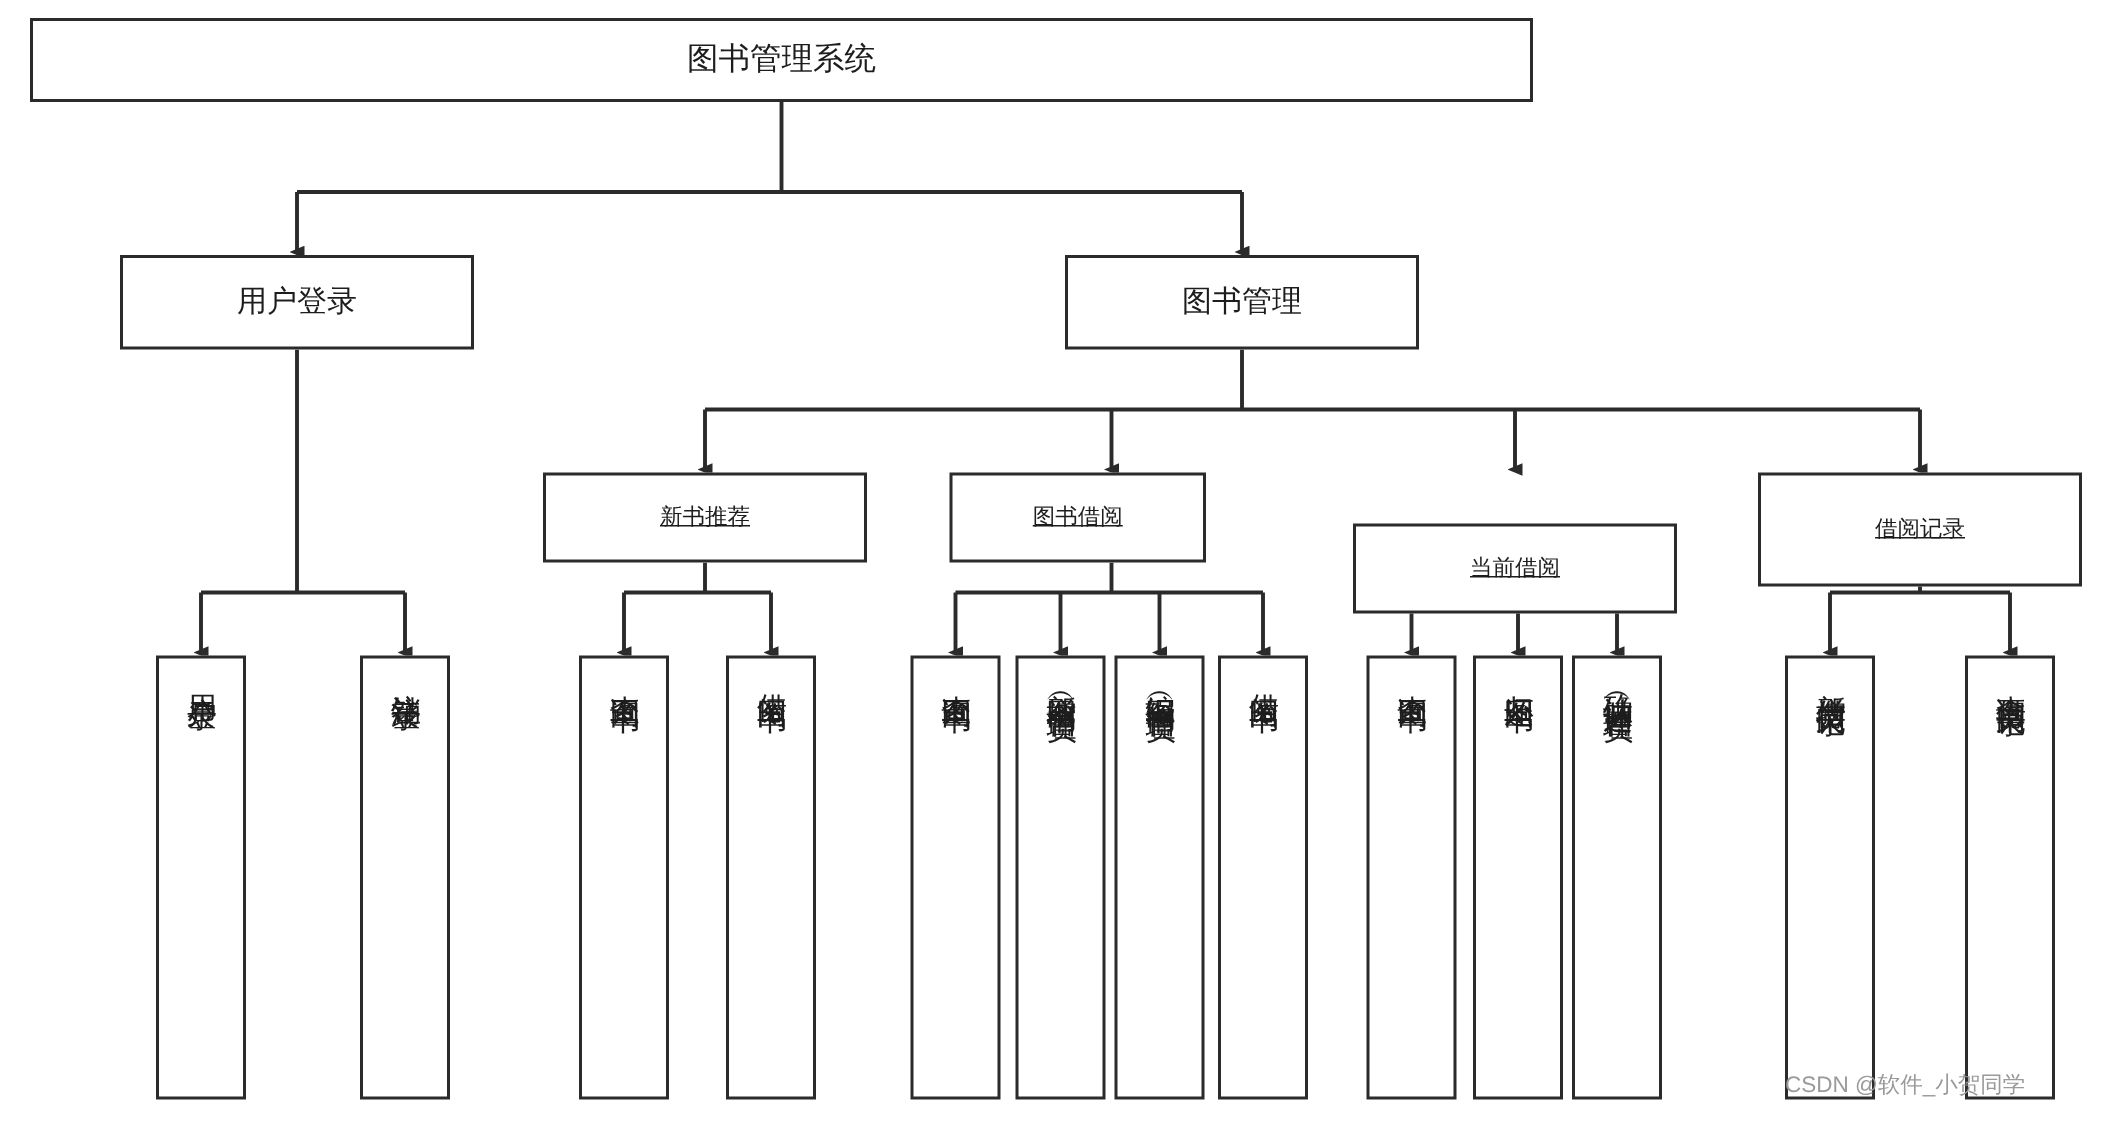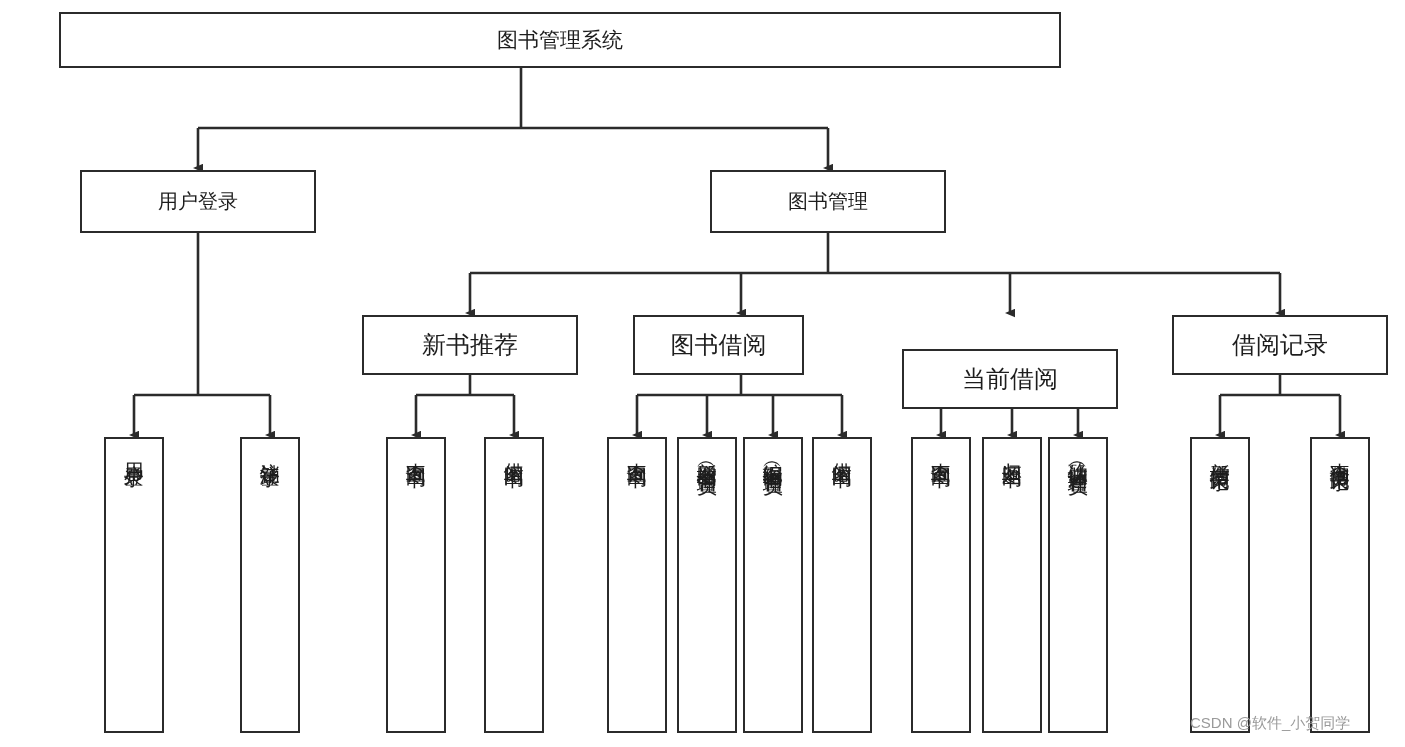--- a/index.html
+++ b/index.html
@@ -7,21 +7,21 @@
        font-family:"Liberation Sans","DejaVu Sans",sans-serif;}
   #stage{position:relative;width:1405px;height:747px;background:#fff;}
   svg#wires{position:absolute;left:0;top:0;width:1405px;height:747px;}
   .node{position:absolute;box-sizing:border-box;background:#ffffff;
         border:2px solid #2b2b2b;display:flex;align-items:center;
         justify-content:center;}
   .node .lbl{color:#1d1d1d;line-height:1.12;text-align:center;
              white-space:nowrap;}
   .lvl1 .lbl{font-size:21px;}
   .lvl2 .lbl{font-size:20px;}
-  .lvl3 .lbl{font-size:24px;}
+  .lvl3 .lbl{font-size:15px;text-decoration:underline;}
   .leaf{align-items:flex-start;justify-content:center;}
   .leaf .lbl{font-size:20px;writing-mode:vertical-rl;text-orientation:upright;
              letter-spacing:2px;margin-top:8px;white-space:pre;}
   #watermark{position:absolute;left:1190px;top:714px;font-size:15px;
              color:#9a9a9a;white-space:nowrap;}
 </style>
 </head>
 <body>
 
 <div id="stage">
@@ -63,39 +63,39 @@
         <path d="M1012,395 L1012,435" marker-end="url(#arrow)"></path>
         <path d="M1078,395 L1078,435" marker-end="url(#arrow)"></path>
         <path d="M1280,375 L1280,395"></path>
         <path d="M1220,395 L1340,395"></path>
         <path d="M1220,395 L1220,435" marker-end="url(#arrow)"></path>
         <path d="M1340,395 L1340,435" marker-end="url(#arrow)"></path>
       </g>
   </svg>
 
   <div id="nodes">
-      <div class="node lvl1" style="left: 20px; top: 12px; width: 1002px; height: 56px; margin-left: 39px;">
+      <div class="node lvl1" style="left: 20px; top: 12px; width: 1002px; height: 56px;">
         <span class="lbl">图书管理系统</span>
       </div>
       <div class="node lvl2" style="left: 80px; top: 170px; width: 236px; height: 63px;">
         <span class="lbl">用户登录</span>
       </div>
       <div class="node lvl2" style="left: 710px; top: 170px; width: 236px; height: 63px;">
         <span class="lbl">图书管理</span>
       </div>
       <div class="node lvl3" style="left: 362px; top: 315px; width: 216px; height: 60px;">
         <span class="lbl">新书推荐</span>
       </div>
       <div class="node lvl3" style="left: 633px; top: 315px; width: 171px; height: 60px;">
         <span class="lbl">图书借阅</span>
       </div>
       <div class="node lvl3" style="left: 902px; top: 315px; width: 216px; height: 60px; margin-top: 34px;">
         <span class="lbl">当前借阅</span>
       </div>
-      <div class="node lvl3" style="left: 1172px; top: 315px; width: 216px; height: 60px;">
+      <div class="node lvl3" style="left: 1172px; top: 315px; width: 216px; height: 76px;">
         <span class="lbl">借阅记录</span>
       </div>
       <div class="node leaf" style="left: 104px; top: 437px; width: 60px; height: 296px;">
         <span class="lbl">用户登录</span>
       </div>
       <div class="node leaf" style="left: 240px; top: 437px; width: 60px; height: 296px;">
         <span class="lbl">注销登录</span>
       </div>
       <div class="node leaf" style="left: 386px; top: 437px; width: 60px; height: 296px;">
         <span class="lbl">查询图书</span>

